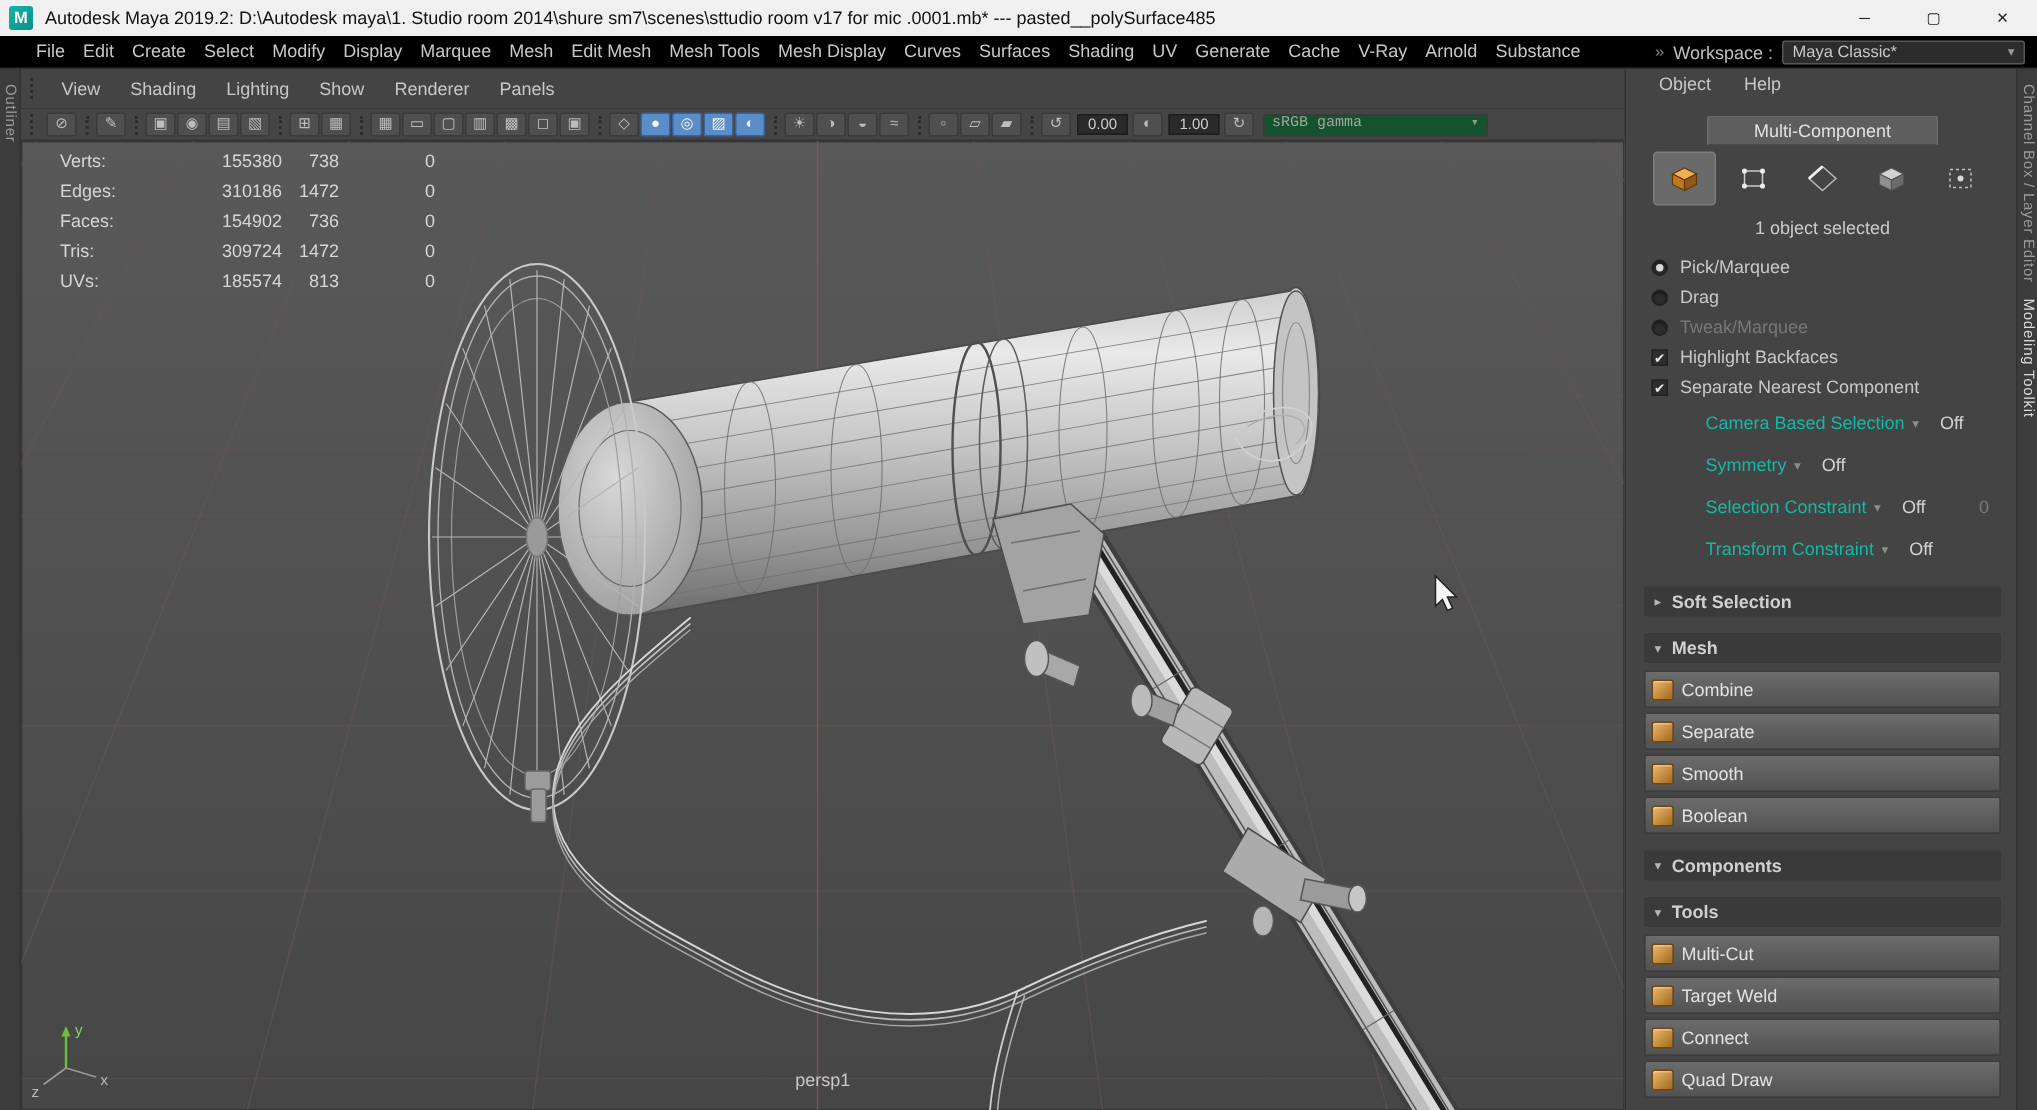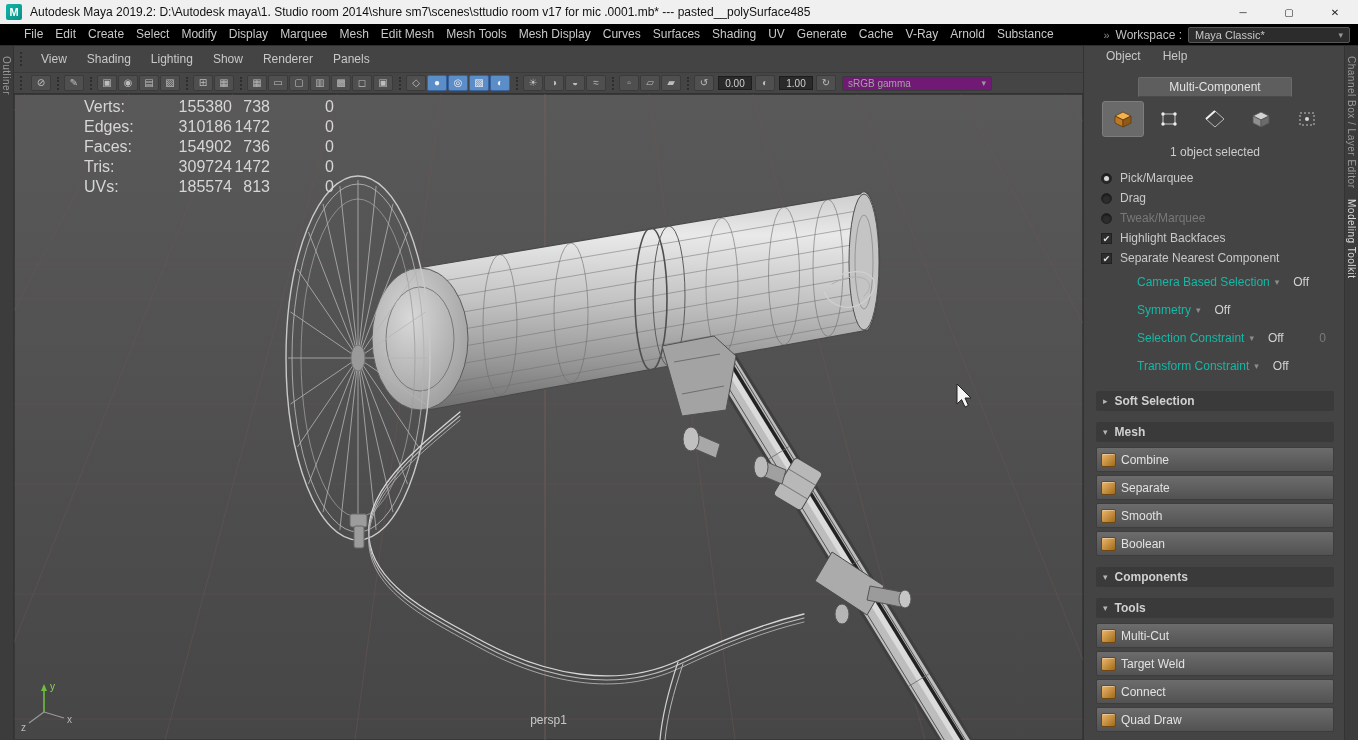--- a/index.html
+++ b/index.html
@@ -35,26 +35,26 @@
   
   .panel-menubar { height:27px; background:#444; display:flex; align-items:center; border-bottom:1px solid #3a3a3a; padding-left:4px; }
   .panel-menubar .menu-item { padding:0 10px; }
   .grip { width:6px; height:14px; margin:0 5px 0 2px; border-left:2px dotted #2d2d2d; }
   .panel-toolbar { height:21px; background:#454545; display:flex; align-items:center; border-bottom:1px solid #323232; padding-left:4px; }
   .tb-items { display:flex; align-items:center; }
   .tb-icon { width:20px; height:16px; background:#4f4f4f; border:1px solid #3b3b3b; border-radius:2px; color:#bdbdbd; font-size:10px; line-height:14px; text-align:center; margin-right:1px; overflow:hidden; }
   .tb-icon.active { background:#5b8dc9; border-color:#39639a; color:#f2f2f2; }
   .tb-sep { width:5px; height:13px; border-right:2px dotted #2d2d2d; margin:0 5px 0 2px; }
   .tb-field { width:34px; height:14px; background:#2a2a2a; border:1px solid #1d1d1d; color:#cfcfcf; font-size:10px; text-align:center; margin:0 3px; padding:0; font-family:inherit; }
-  .tb-select { width:150px; height:15px; background:#701a75; border:1px solid #3a3a3a; border-radius:2px; display:flex; align-items:center; justify-content:space-between; padding:0 5px; margin-left:5px; font-size:10px; color:#a2a2a2; }
+  .tb-select { width:150px; height:15px; background:#14532d; border:1px solid #3a3a3a; border-radius:2px; display:flex; justify-content:space-between; padding:0 5px; margin-left:5px; font-size:10px; color:#a2a2a2;font-family:Liberation Mono, monospace; }
   
   .viewport { position:relative; flex:1; background:linear-gradient(180deg,#595959 0%,#515151 45%,#464646 100%); overflow:hidden; box-shadow:inset 0 0 0 1px #383838; }
   .viewport svg { position:absolute; left:0; top:0; }
   .hud { position:absolute; top:3px; left:26px; }
-  .hud-row { display:grid; grid-template-columns:46px 102px 38px 64px; font-size:16px; color:#d6d6d6; height:20px; align-items:center;margin-left:44px; }
+  .hud-row { display:grid; grid-template-columns:46px 102px 38px 64px; font-size:12px; color:#d6d6d6; height:20px; align-items:center; }
   .hl { text-align:left; }
   .hn { text-align:right; }
   .cam-label { position:absolute; bottom:13px; width:100%; text-align:center; font-size:12px; color:#c8c8c8; }
   
   .rp { width:261px; background:#444; border-left:1px solid #333; display:flex; flex-direction:column; }
   .rp-menu { height:27px; display:flex; align-items:flex-end; padding-left:16px; gap:10px; }
   .rp-menu .menu-item { padding:0 6px; }
   .rp-body { padding:0 10px 0 12px; flex:1; display:flex; flex-direction:column; }
   .mc-tab { margin:10px auto 2px; width:154px; height:20px; background:#5e5e5e; border:1px solid #6b6b6b; border-bottom-color:#4a4a4a; border-radius:2px 2px 0 0; color:#e2e2e2; font-size:12px; display:flex; align-items:center; justify-content:center; }
   .mode-icons { display:flex; justify-content:center; gap:4px; margin:2px 0 5px; }

